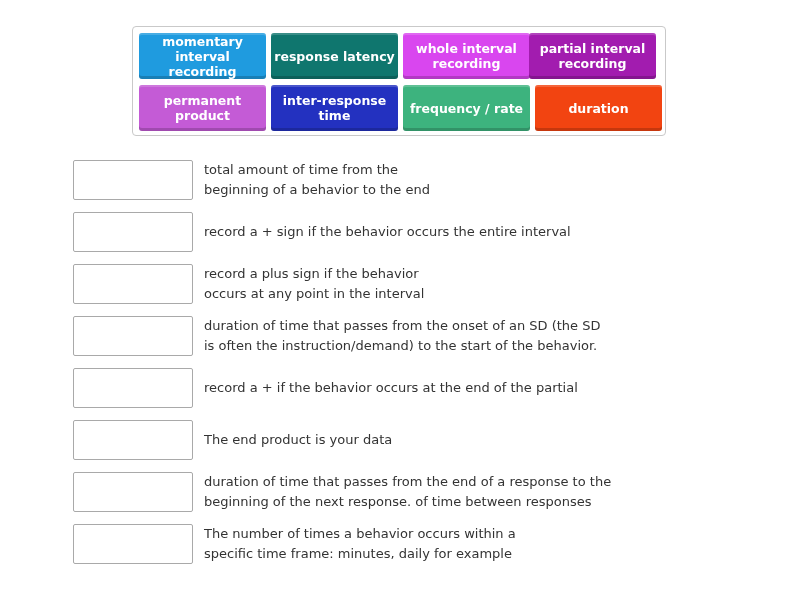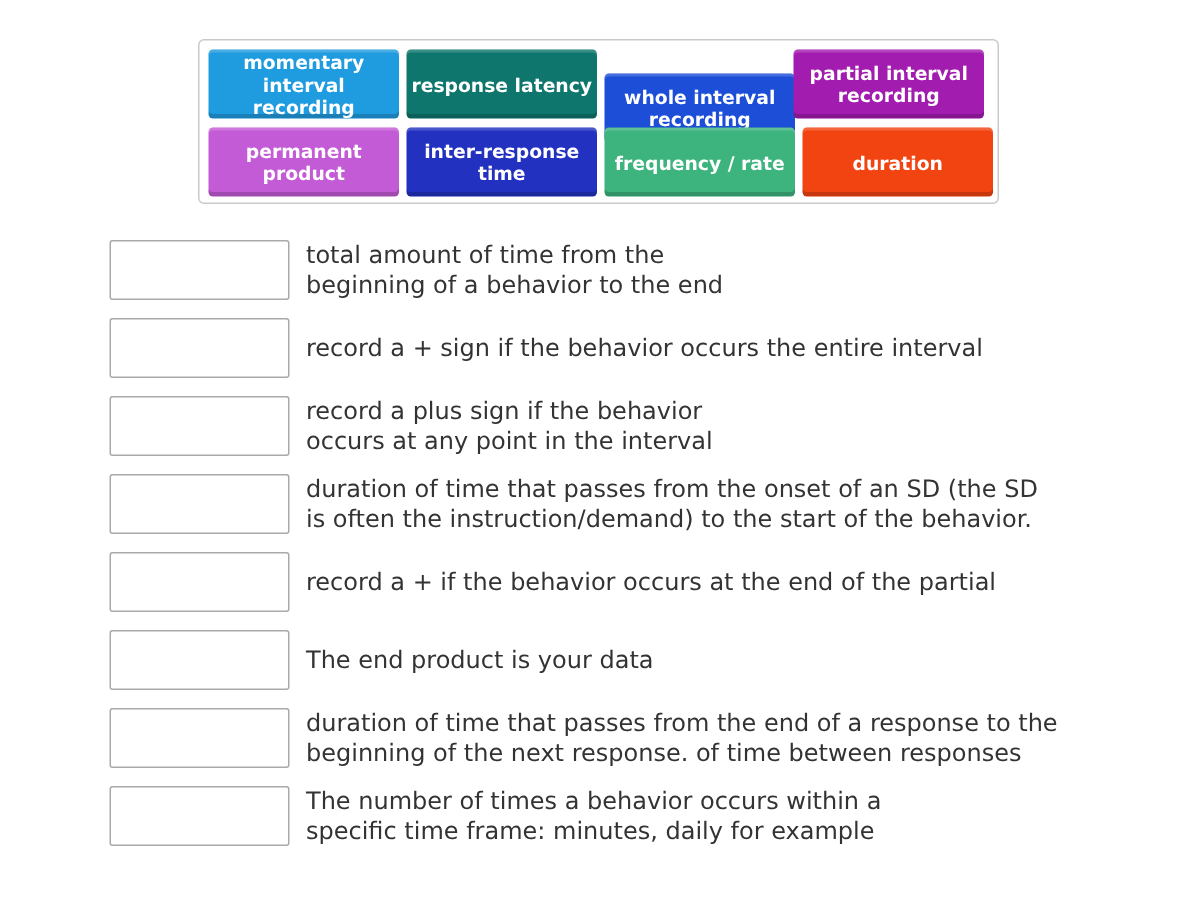--- a/index.html
+++ b/index.html
@@ -9,31 +9,31 @@
           border: 1px solid #c9c9c9; border-radius: 4px; background: #fff; box-sizing: border-box; }
   .tile { position: absolute; width: 127px; height: 46px; border-radius: 3px;
           color: #fff; font-weight: bold; font-size: 12.5px; line-height: 15px;
           display: flex; align-items: center; justify-content: center; text-align: center;
           box-shadow: inset 0 -3px 0 rgba(0,0,0,0.18), inset 0 2px 0 rgba(255,255,255,0.18);
           cursor: grab; box-sizing: border-box; padding: 12px 3px; }
   .row { position: absolute; left: 73px; width: 680px; height: 40px; }
   .slot { position: absolute; left: 0; top: 0; width: 118px; height: 38px;
           border: 1px solid #a9a9a9; border-radius: 2px; background: #fff; }
   .clue { position: absolute; left: 131px; top: 0; height: 40px; width: 560px;
-          display: flex; align-items: center; color: #333; font-size: 16px; line-height: 20px;
+          display: flex; align-items: center; color: #333; font-size: 13px; line-height: 20px;
           white-space: pre-line; }
 </style>
 </head>
 <body>
 
 <div class="bank">
   <div class="tile" style="left:6px;top:6px;white-space:pre-line;background:#1f9bdf">momentary
 interval recording</div>
   <div class="tile" style="left:138px;top:6px;white-space:pre-line;background:#0f766e">response latency</div>
-  <div class="tile" style="left:270px;top:22px;white-space:pre-line;background:#1d4ed8">whole interval
+  <div class="tile" style="left:270px;top:6px;white-space:pre-line;background:#d946ef">whole interval
 recording</div>
   <div class="tile" style="left:396px;top:6px;white-space:pre-line;background:#a21caf">partial interval
 recording</div>
   <div class="tile" style="left:6px;top:58px;white-space:pre-line;background:#c45bd6">permanent
 product</div>
   <div class="tile" style="left:138px;top:58px;white-space:pre-line;background:#2331c0">inter-response
 time</div>
   <div class="tile" style="left:270px;top:58px;white-space:pre-line;background:#3db37e">frequency / rate</div>
   <div class="tile" style="left:402px;top:58px;white-space:pre-line;background:#f24411">duration</div>
 </div>

